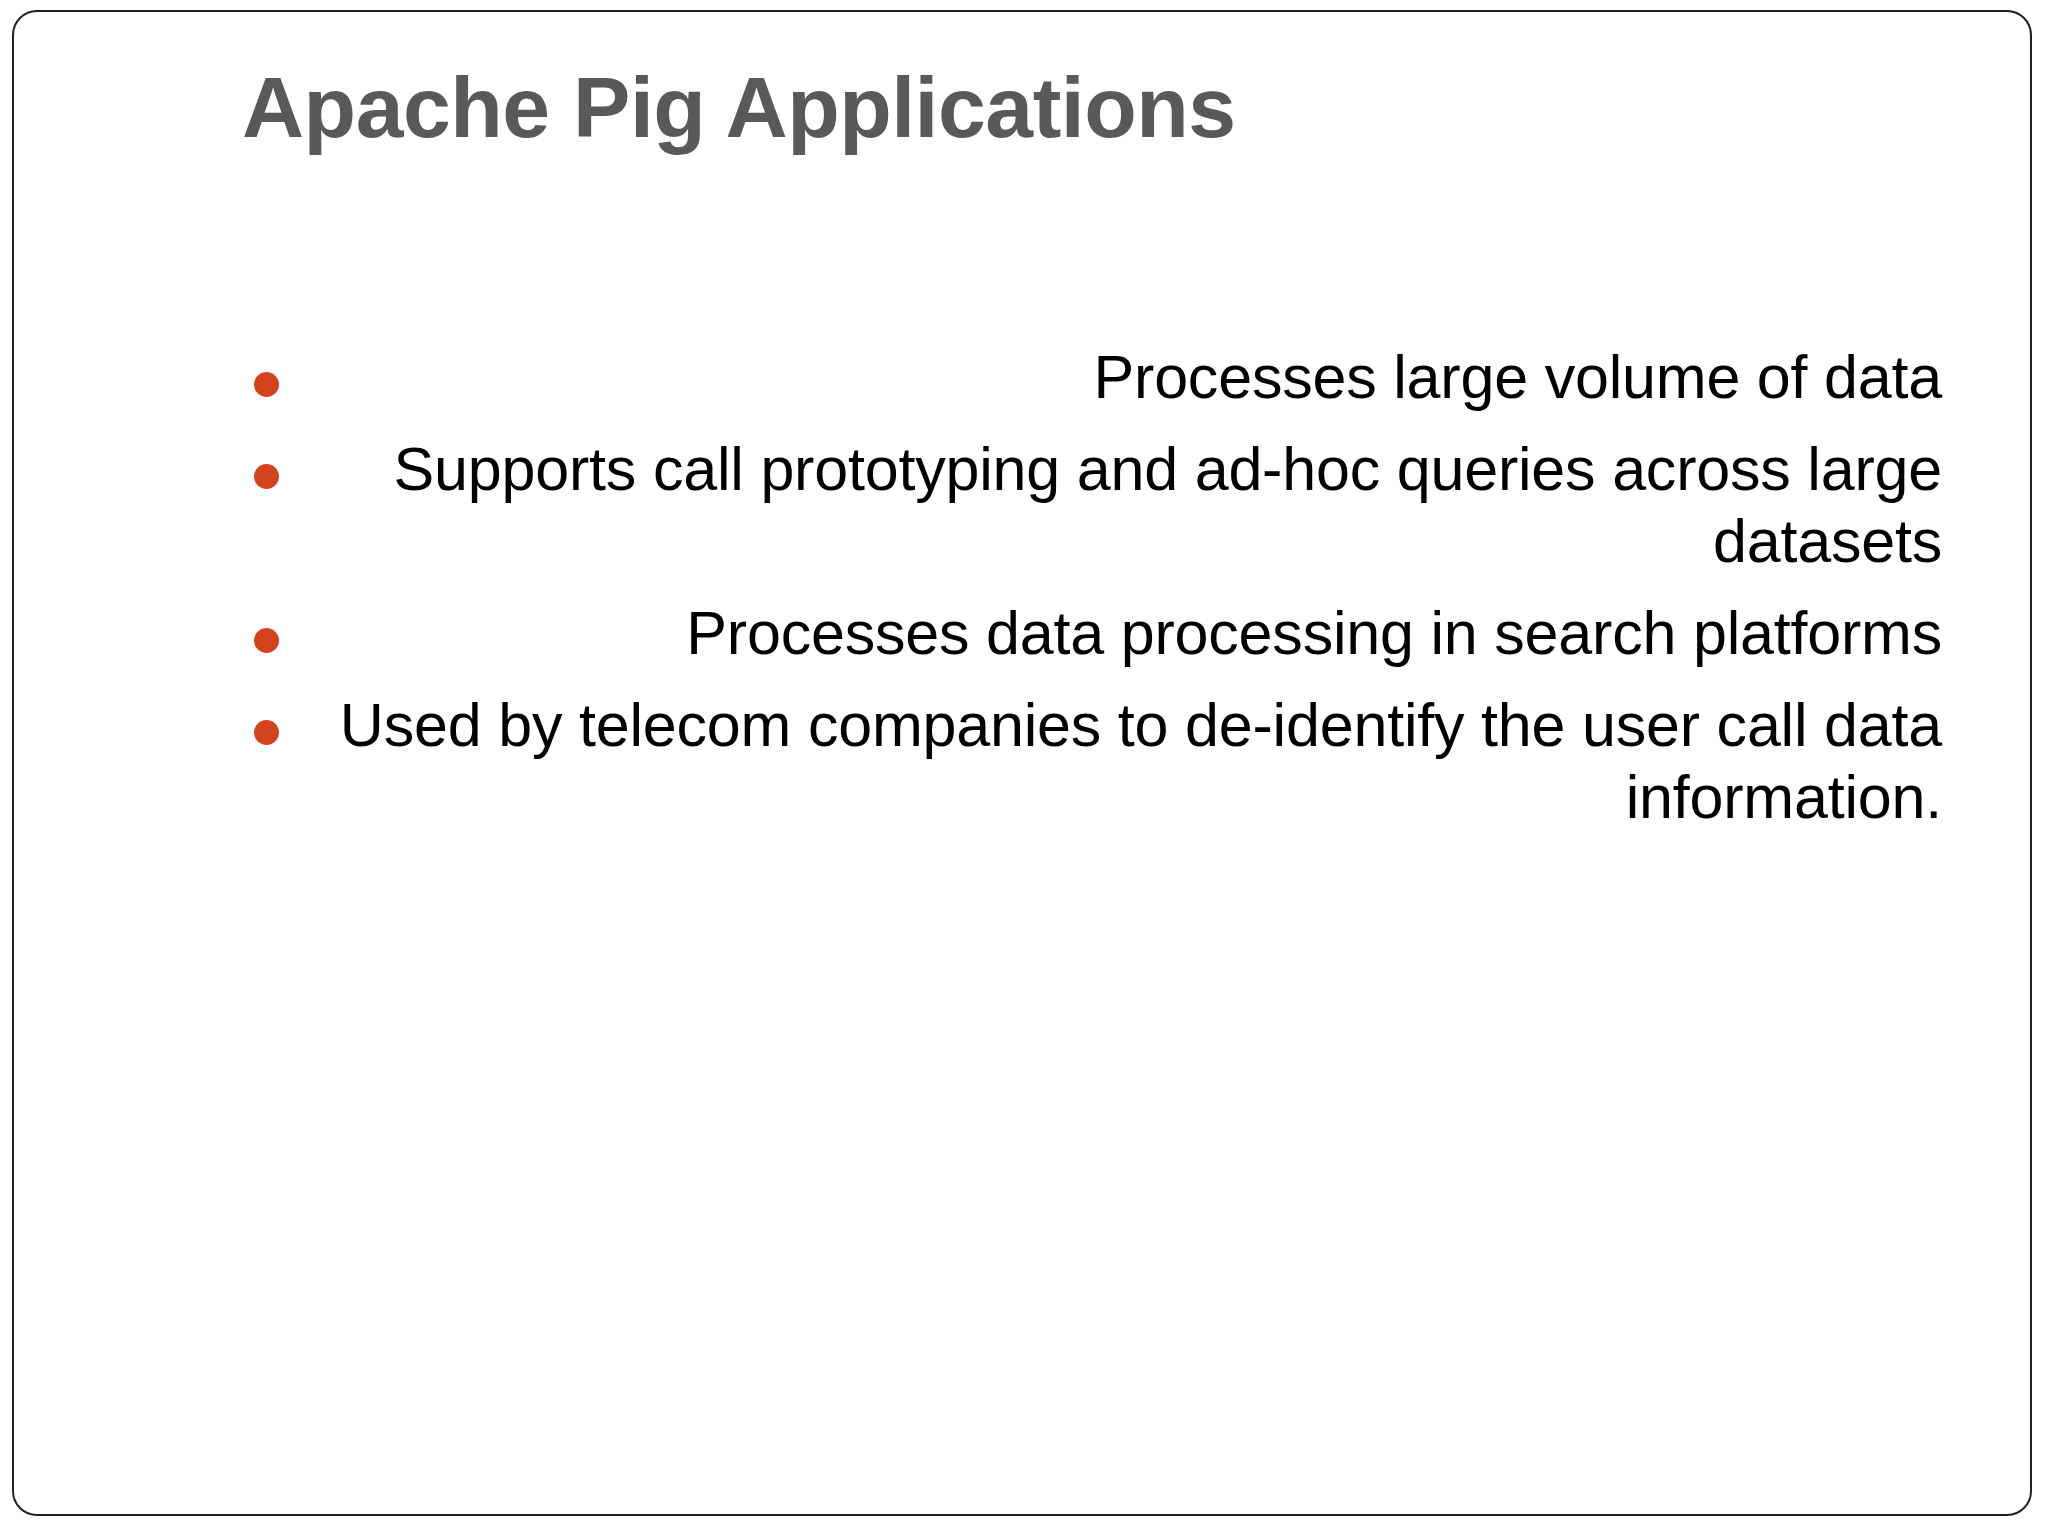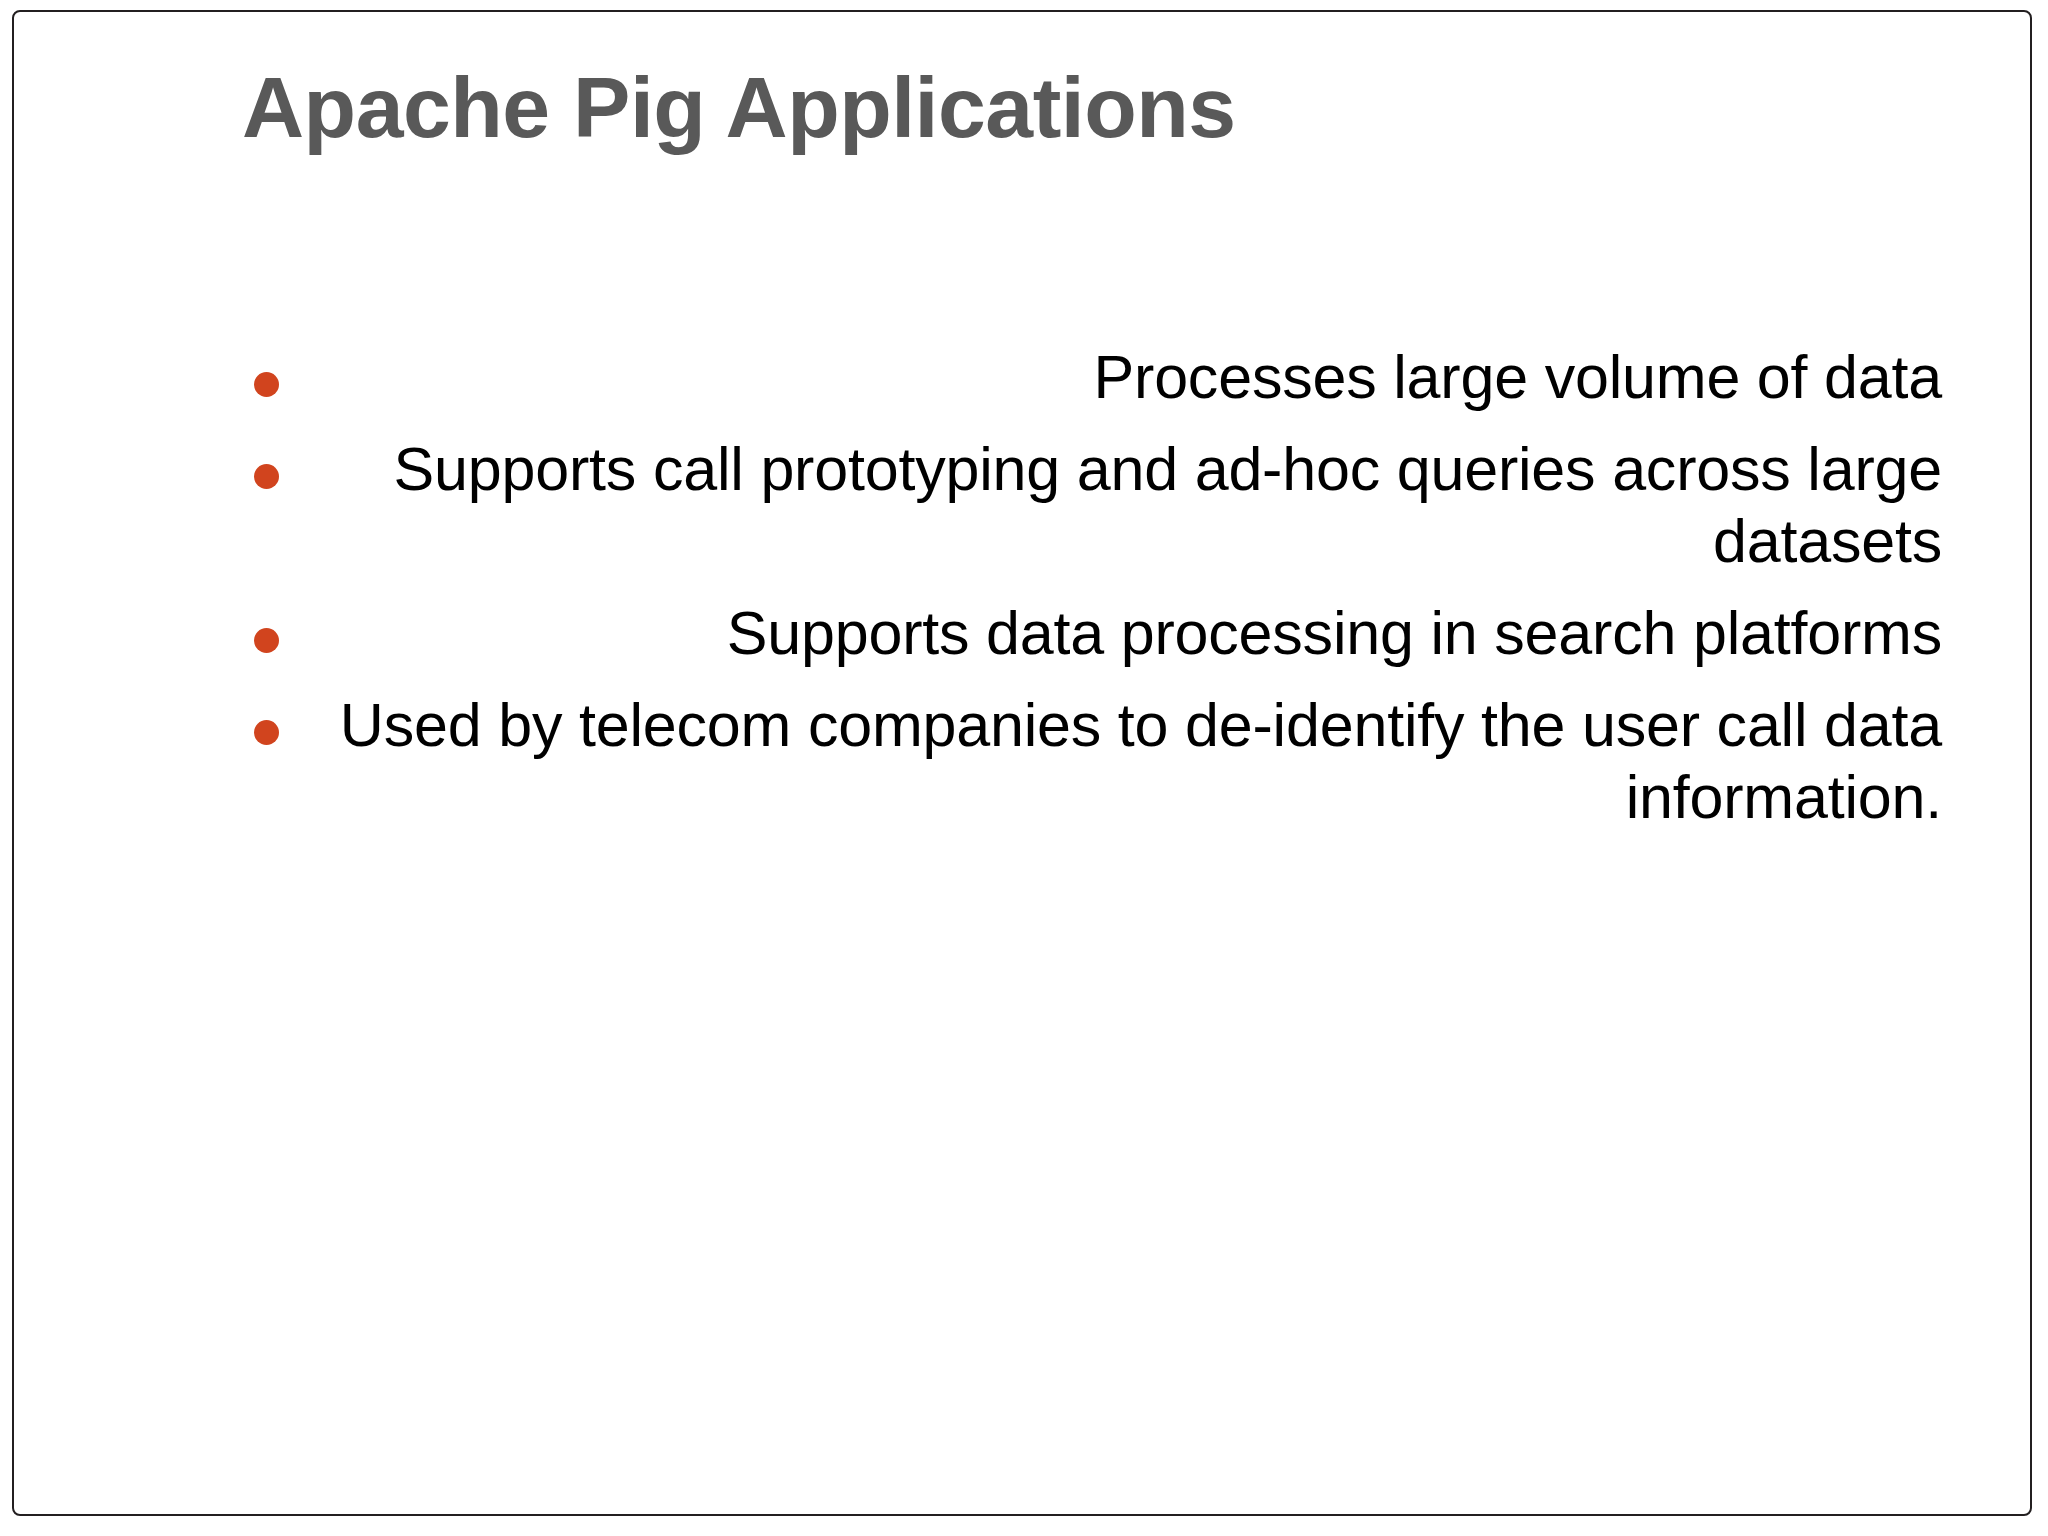--- a/index.html
+++ b/index.html
@@ -19,21 +19,21 @@
   
   .slide {
     position: absolute;
     left: 12px;
     top: 10px;
     width: 2020px;
     height: 1506px;
     box-sizing: border-box;
     background: #ffffff;
     border: 2px solid #231f20;
-    border-radius: 8px;
+    border-radius: 25px;
     overflow: hidden;
   }
 
   
   .slide-title {
     position: absolute;
     left: 228px;
     top: 50px;
     width: 1700px;
     margin: 0;
@@ -101,21 +101,21 @@
       <span class="bullet-text">Processes large volume of data</span>
     </li>
 
     <li class="bullet-item">
       <span class="bullet-marker"></span>
       <span class="bullet-text">Supports call prototyping and ad-hoc queries across large datasets</span>
     </li>
 
     <li class="bullet-item">
       <span class="bullet-marker"></span>
-      <span class="bullet-text">Supports data processing in search platforms</span>
+      <span class="bullet-text">Processes data processing in search platforms</span>
     </li>
 
 
     <li class="bullet-item">
       <span class="bullet-marker"></span>
       <span class="bullet-text">Used by telecom companies to de-identify the user call data information.</span>
     </li>
 
   </ul>
 

